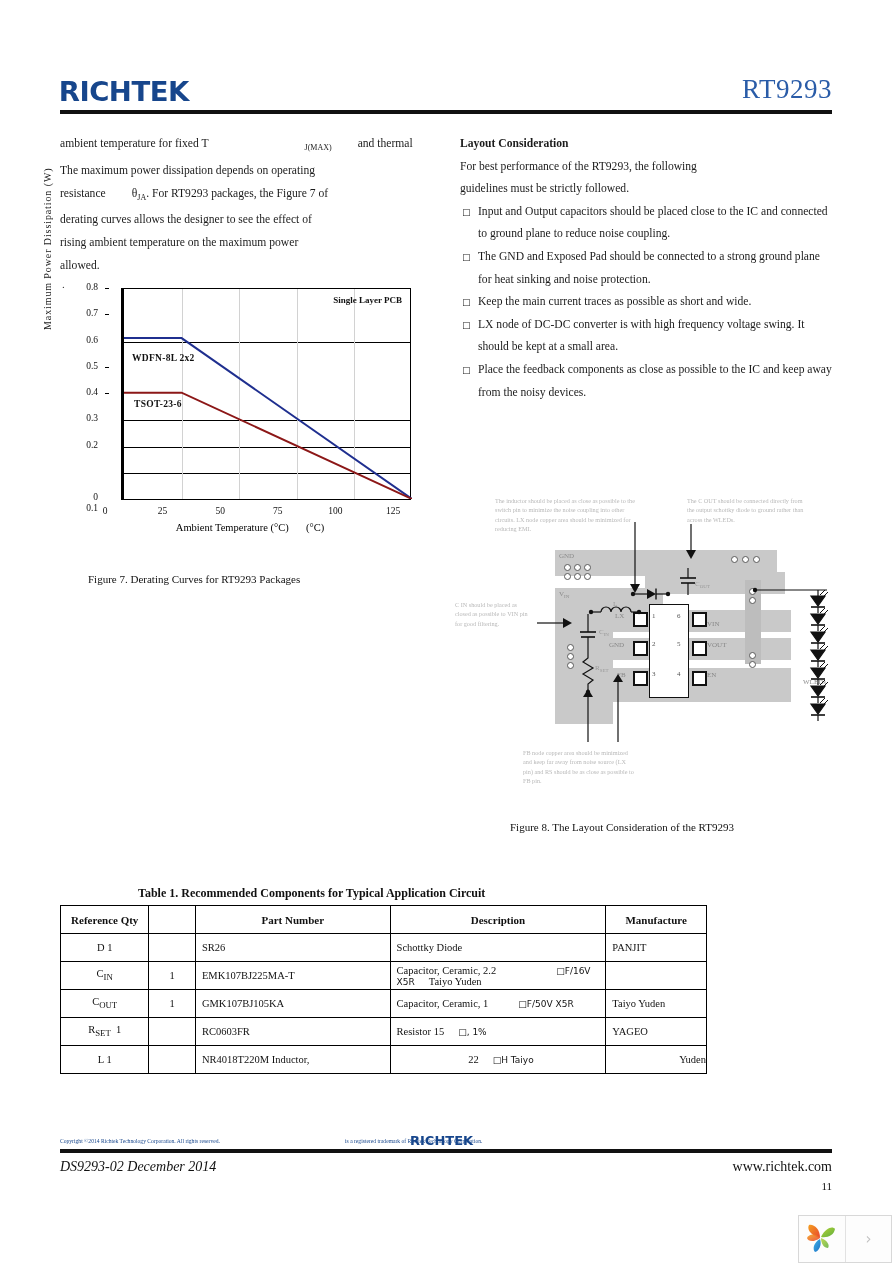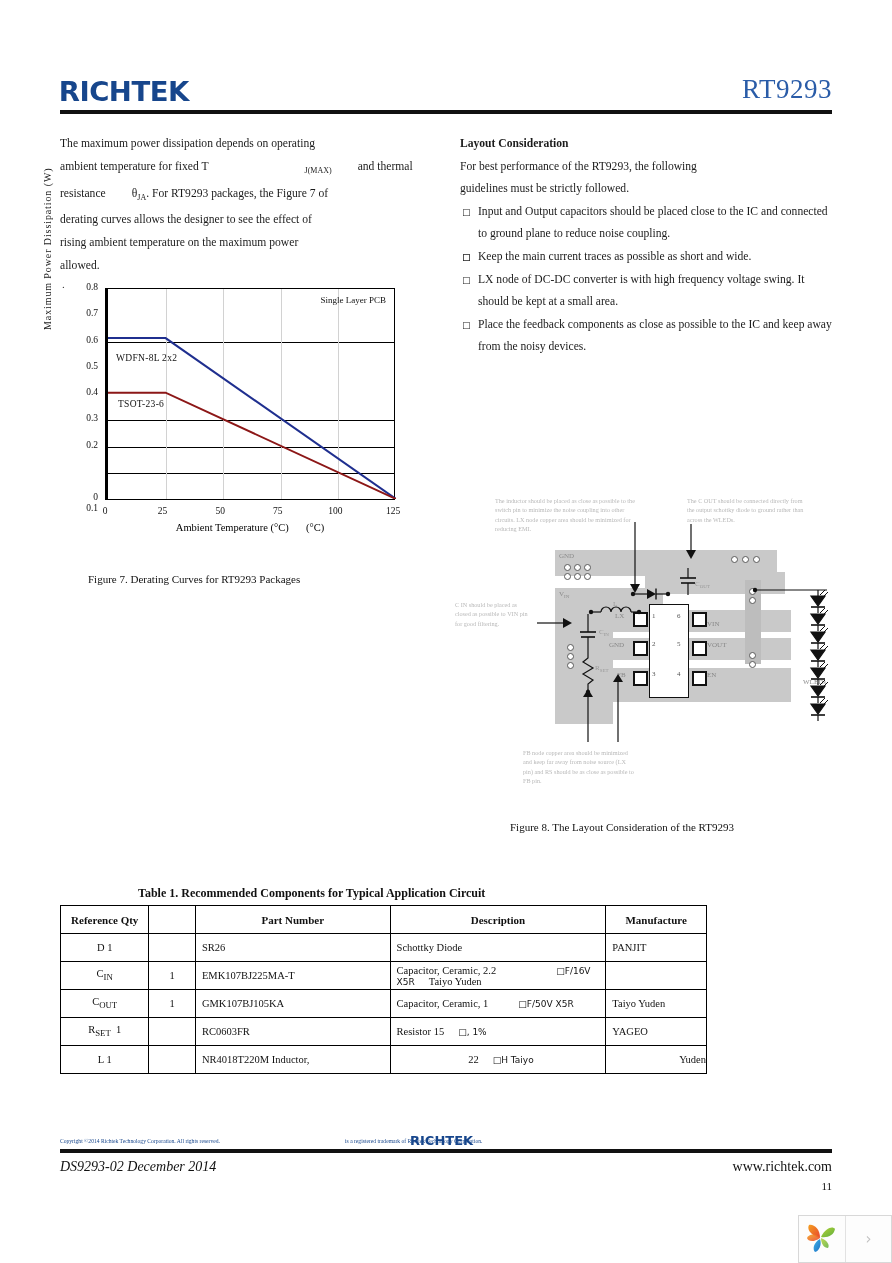--- a/index.html
+++ b/index.html
@@ -47,23 +47,24 @@
   
   .chart-wrap{position:absolute;left:60px;top:278px;width:370px;height:300px;}
   .chart-dot{position:absolute;left:2px;top:0px;font-size:11px;color:#333;}
   .ylab{
     position:absolute;left:-18px;top:52px;width:200px;
     transform:rotate(-90deg);transform-origin:left top;
     font-size:10px;letter-spacing:0.9px;color:#1b1b1b;white-space:nowrap;
   }
   .ylab span{display:inline-block;}
   .plot{
-    position:absolute;left:45px;top:10px;width:290px;height:212px;
+    position:absolute;left:61px;top:10px;width:290px;height:212px;
     border:1px solid #000;border-left:3px solid #000;box-sizing:border-box;
     background:#fff;
+    font-weight:bold;
   }
   .gl-h{position:absolute;left:0;right:0;height:1px;background:#000;}
   .gl-v{position:absolute;top:0;bottom:0;width:1px;background:#d2d2d2;}
   .ytick{
     position:absolute;right:340px;font-size:9.5px;color:#111;text-align:right;
     width:30px;
   }
   .ytickmark{position:absolute;left:0;width:4px;height:1px;background:#000;}
   .xtick{position:absolute;top:228px;font-size:9.5px;color:#111;text-align:center;width:30px;}
   .xaxlab{position:absolute;left:45px;top:244px;width:290px;text-align:center;font-size:10.5px;}
@@ -127,39 +128,39 @@
 
 <div class="page">
 
   <div class="hdr">
     <div class="logo-richtek">RICHTEK</div>
     <div class="part-no">RT9293</div>
   </div>
   <div class="hdr-rule"></div>
 
   <div class="col col-l">
-    <p class="para">The maximum power dissipation depends on operating</p>
     <p class="para">
       <span>ambient temperature for fixed T</span><span class="gap-wide"></span><span class="sub">J(MAX)</span><span class="gap-sm"></span><span>and thermal</span>
     </p>
+    <p class="para">The maximum power dissipation depends on operating</p>
     <p class="para">
       <span>resistance</span><span class="gap-sm"></span><span>θ</span><span class="sub">JA</span><span>. For RT9293 packages, the Figure 7 of</span>
     </p>
     <p class="para">derating curves allows the designer to see the effect of</p>
     <p class="para">rising ambient temperature on the maximum power</p>
     <p class="para">allowed.</p>
   </div>
 
   <div class="col col-r">
     <p class="sec-title">Layout Consideration</p>
     <p class="para">For best performance of the RT9293, the following</p>
     <p class="para">guidelines must be strictly followed.</p>
     <ul class="bullets">
       <li><span class="bl">□</span><span>Input and Output capacitors should be placed close to the IC and connected to ground plane to reduce noise coupling.</span></li>
-      <li><span class="bl">□</span></li>
+      <li><span class="bl">□</span><span>The GND and Exposed Pad should be connected to a strong ground plane for heat sinking and noise protection.</span></li>
       <li><span class="bl">□</span><span>Keep the main current traces as possible as short and wide.</span></li>
       <li><span class="bl">□</span><span>LX node of DC-DC converter is with high frequency voltage swing. It should be kept at a small area.</span></li>
       <li><span class="bl">□</span><span>Place the feedback components as close as possible to the IC and keep away from the noisy devices.</span></li>
     </ul>
   </div>
 
   <div class="chart-wrap">
     <div class="chart-dot">.</div>
 
     <div class="ylab">

